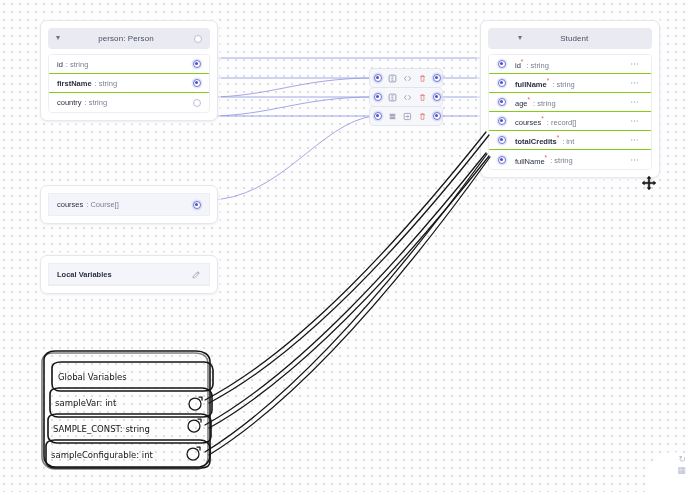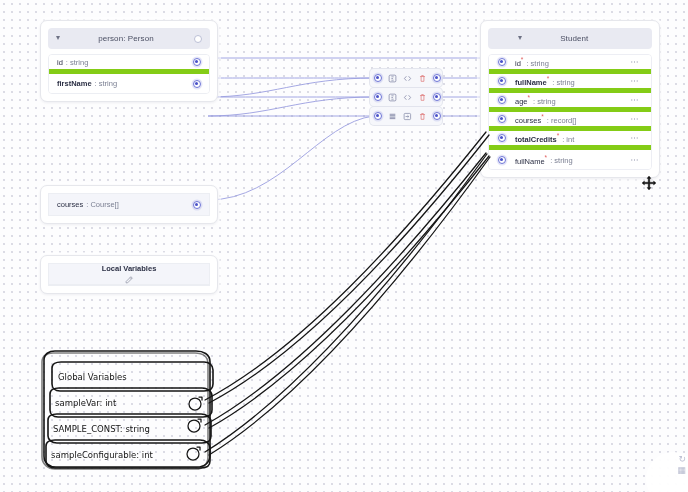--- a/index.html
+++ b/index.html
@@ -43,21 +43,21 @@
     font-size:8px;color:#6e7285;line-height:1;transform:translateY(-1px);
   }
   .node-head .ttl{flex:1;white-space:nowrap;padding-left:32px;}
   .rows{margin-top:5px;border:1px solid #eceef3;border-radius:4px;overflow:hidden;}
   .row{
     height:19px;
     display:flex;align-items:center;
     padding:0 8px;
     font-size:7.5px;
     color:#3d4157;
-    border-bottom:5px solid #84cc16;
+    border-bottom:1px solid #84cc16;
     box-sizing:border-box;
     background:#fff;
     white-space:nowrap;
   }
   .row:last-child{border-bottom:none;}
   .row .nm{flex:1;}
   .row .nm .k{color:#2b2f44;}
   .row .nm .tp{color:#7c8093;margin-left:3px;}
   .row .nm .req{color:#e05b5b;font-size:6.5px;vertical-align:super;}
   
@@ -88,21 +88,21 @@
   #node-person{left:40px;top:20px;width:178px;}
   #node-courses{left:40px;top:185px;width:178px;}
   #node-local  {left:40px;top:255px;width:178px;}
   #node-student{left:480px;top:20px;width:180px;}
   .plain-rows{border:1px solid #eceef3;border-radius:0;overflow:hidden;}
   .plain-rows .row{background:#f5f6fa;}
   #node-courses .row{height:21px;background:#f4f5fa;}
   #node-local .hdrow{
     height:21px;display:flex;align-items:center;padding:0 8px;
     font-size:7.5px;font-weight:bold;color:#2b2f44;background:#f4f5fa;
-    border-bottom:1px solid #eceef3;box-sizing:border-box;flex-direction:column;
+    border-bottom:1px solid #eceef3;box-sizing:border-box;
   }
   #node-local .row{background:#f4f5fa;height:21px;}
   
   #node-student .row{padding-left:0;}
   #node-student .lport{width:26px;display:flex;justify-content:center;flex:0 0 auto;}
   #node-student .rows{border-color:#edeef4;}
   #node-student .node-head{background:#e9eaf2;}
   .bold{font-weight:bold;}
   
   .midbar{
@@ -166,20 +166,24 @@
     <span class="port empty"></span>
   </div>
   <div class="rows">
     <div class="row">
       <span class="nm"><span class="k">id</span><span class="tp">: string</span></span>
       <span class="port filled ring"></span>
     </div>
     <div class="row">
       <span class="nm"><span class="k bold">firstName</span><span class="tp">: string</span></span>
       <span class="port filled ring"></span>
+    </div>
+    <div class="row">
+      <span class="nm"><span class="k">country</span><span class="tp">: string</span></span>
+      <span class="port empty"></span>
     </div>
   </div>
 </div>
 
 <div class="node" id="node-courses">
   <div class="plain-rows">
     <div class="row">
       <span class="nm"><span class="k">courses</span><span class="tp">: Course[]</span></span>
       <span class="port filled ring"></span>
     </div>

